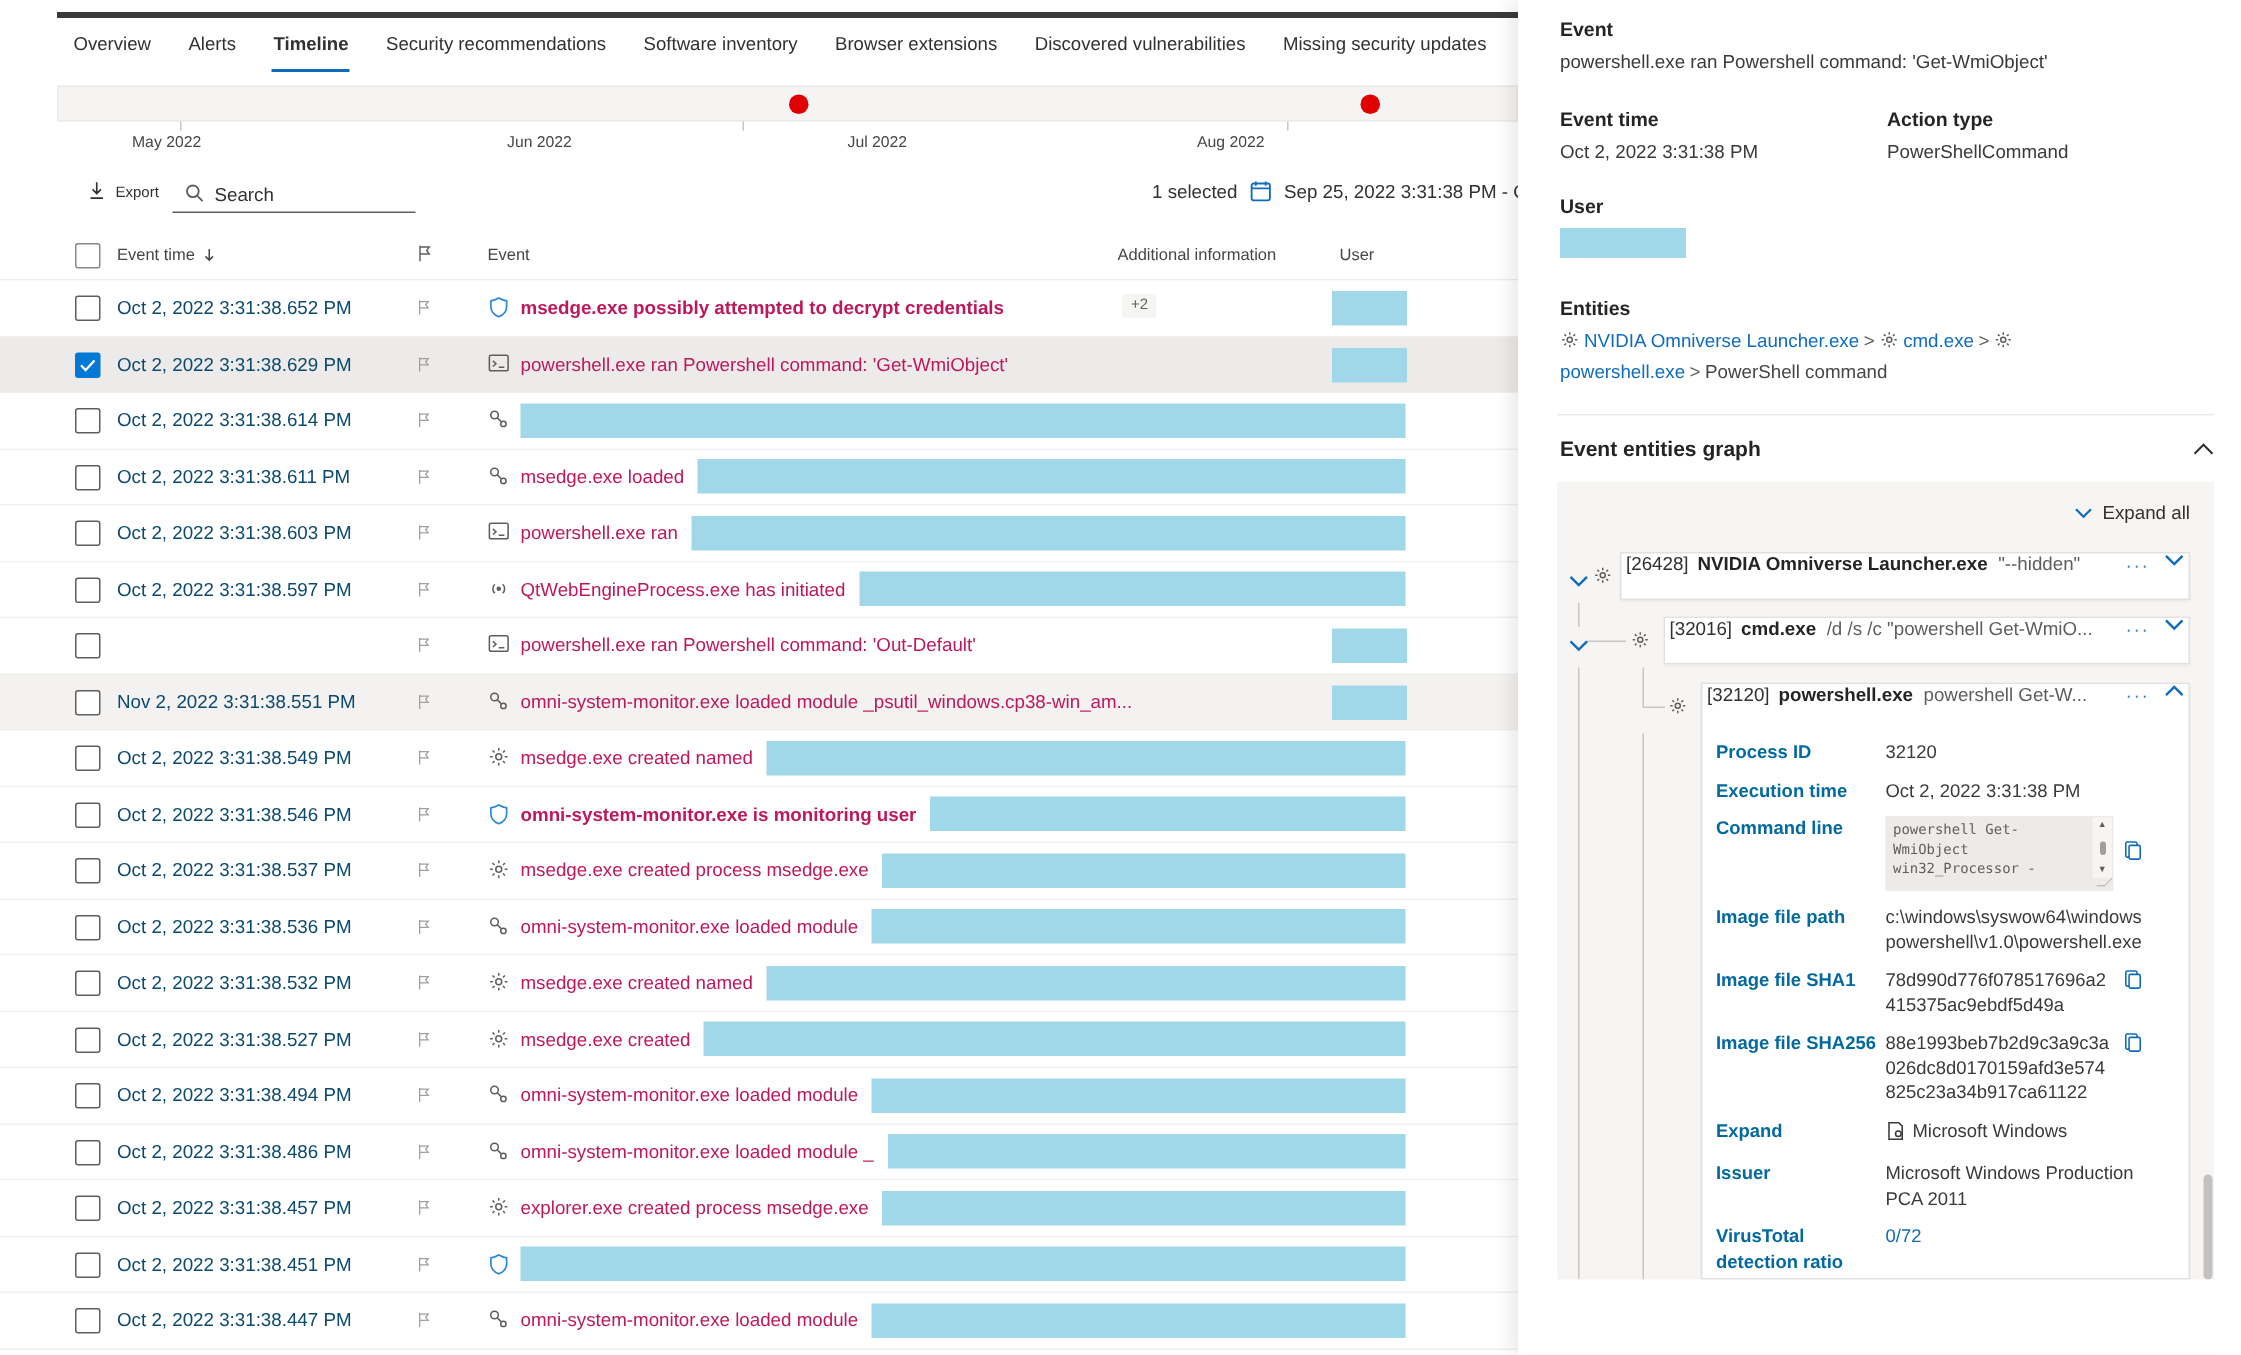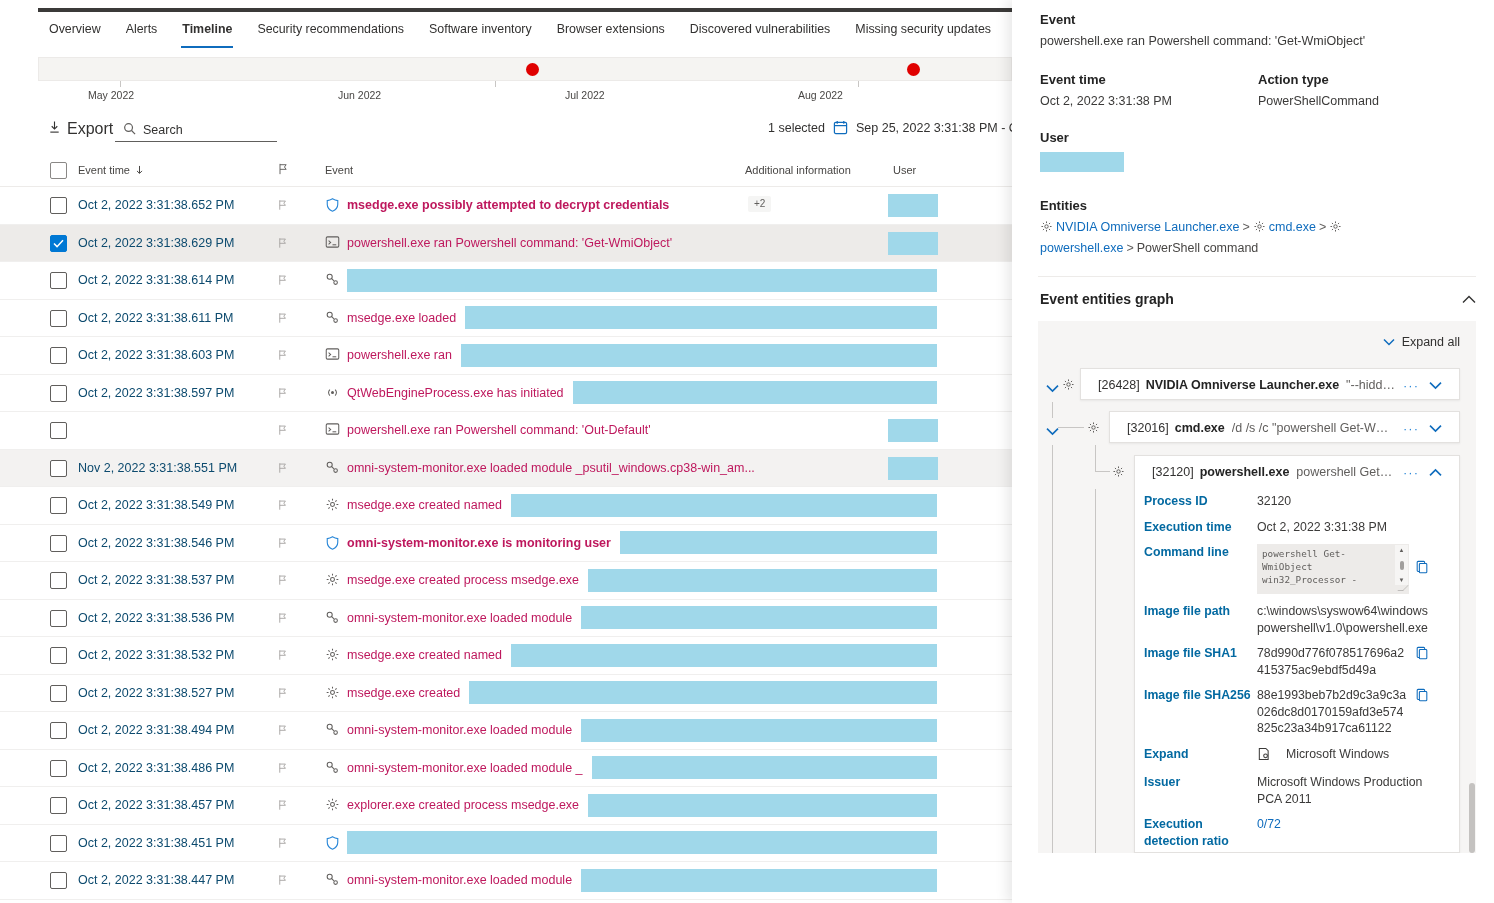--- a/index.html
+++ b/index.html
@@ -10,21 +10,21 @@
   .top-strip{position:absolute;left:38px;top:8px;width:974px;height:4px;background:#3b3a39;}
   .tabs{position:absolute;left:48px;top:16px;width:964px;height:32px;display:flex;gap:23px;white-space:nowrap;overflow:hidden;}
   .tab{font-size:12.4px;color:#323130;padding:6px 1px 9px;cursor:pointer;flex:none;}
   .tab.active{font-weight:bold;border-bottom:2.5px solid #0f6cbd;}
   .scrubber{position:absolute;left:38px;top:57px;width:974px;height:24px;background:#f5f4f2;border:1px solid #eceae8;box-sizing:border-box;}
   .dot{position:absolute;top:5px;width:13px;height:13px;border-radius:50%;background:#e00000;}
   .tick{position:absolute;top:81px;width:1px;height:6px;background:#c8c6c4;}
   .month{position:absolute;top:89px;font-size:10.5px;color:#484644;}
   
   .toolbar{position:absolute;left:38px;top:116px;width:974px;height:32px;}
-  .export{position:absolute;left:10px;top:4px;display:flex;align-items:center;gap:6px;font-size:16px;cursor:pointer;}
+  .export{position:absolute;left:20px;top:4px;display:flex;align-items:center;gap:6px;font-size:10px;cursor:pointer;}
   .searchbox{position:absolute;left:77px;top:2px;width:162px;height:24px;border-bottom:1px solid #605e5c;display:flex;align-items:center;gap:7px;padding-left:8px;box-sizing:border-box;}
   .searchbox span{font-size:12.5px;color:#323130;}
   .toolbar-right{position:absolute;left:730px;top:4px;width:244px;display:flex;align-items:center;gap:8px;white-space:nowrap;overflow:hidden;font-size:12.5px;}
   
   .thead{position:absolute;left:0;top:156px;width:1012px;height:30px;border-bottom:1px solid #edebe9;font-size:11px;color:#484644;}
   .thead .hcell{position:absolute;top:8px;}
   
   .rows{position:absolute;left:0;top:187px;width:1012px;}
   .row{position:relative;width:1012px;height:36.5px;border-bottom:1px solid #f0efee;background:#fff;}
   .row.selected{background:#edebe9;}
@@ -55,21 +55,21 @@
   .divider{border:none;border-top:1px solid #edebe9;margin:0 0 14px -2px;width:438px;}
   .graph-title{display:flex;justify-content:space-between;align-items:center;width:438px;margin-bottom:14px;cursor:pointer;}
   .graph-title span{font-size:14px;font-weight:bold;color:#242424;}
   .graph{position:relative;margin-left:-2px;width:438px;height:532px;background:#f6f5f4;overflow:hidden;}
   .expand-all{position:absolute;top:14px;right:16px;display:flex;align-items:center;gap:7px;font-size:12.5px;color:#323130;cursor:pointer;}
   .vline{position:absolute;width:1px;background:#c8c6c4;}
   .hline{position:absolute;height:1px;background:#c8c6c4;}
   .tchev{position:absolute;cursor:pointer;}
   .tgear{position:absolute;}
   .card{position:absolute;right:16px;background:#fff;border:1px solid #e3e1df;box-shadow:0 1px 2px rgba(0,0,0,.06);box-sizing:border-box;}
-  .card-head{display:flex;align-items:center;height:32px;padding:0 17px;font-size:12.5px;white-space:nowrap;overflow:hidden;}
+  .card-head{display:flex;height:32px;padding:0 3px;font-size:12.5px;white-space:nowrap;overflow:hidden;}
   .card-head .pid{color:#323130;margin-right:6px;flex:none;}
   .card-head .pname{font-weight:bold;color:#242424;margin-right:7px;flex:none;}
   .card-head .pargs{color:#605e5c;flex:1;overflow:hidden;text-overflow:ellipsis;}
   .card-head .more{color:#2b88d8;font-size:13px;letter-spacing:1px;margin:0 10px 0 8px;cursor:pointer;flex:none;}
   .card-head .cchev{cursor:pointer;flex:none;display:flex;}
   .details{padding:5px 8px 0 9px;}
   .drow{display:flex;margin-bottom:9px;}
   .dlabel{width:113px;flex:none;font-size:12.3px;font-weight:bold;color:#0369a1;line-height:16.5px;}
   .dvalue{width:172px;font-size:12.3px;color:#3b3a39;line-height:16.5px;word-break:break-word;}
   .dvalue.break{word-break:break-all;}
@@ -627,36 +627,36 @@
                   <span style="flex: 1 1 0%;">88e1993beb7b2d9c3a9c3a026dc8d0170159afd3e574825c23a34b917ca61122</span>
                   <span class="copy-btn"><svg width="14" height="15" viewBox="0 0 16 17">
                       <rect x="5" y="4" width="8.5" height="10.5" rx="1" fill="none" stroke="#0f6cbd" stroke-width="1.2"></rect>
                       <path d="M11 4V2.5a1 1 0 00-1-1H3.5a1 1 0 00-1 1V12a1 1 0 001 1H5" fill="none" stroke="#0f6cbd" stroke-width="1.2"></path>
                     </svg></span>
                 </div>
               </div>
             </div>
             <div class="drow">
               <div class="dlabel">Expand</div>
-              <div class="dvalue"><span style="display: inline-flex; gap: 16px; align-items: center;">
+              <div class="dvalue"><span style="display: inline-flex; gap: 5px; align-items: center;">
                   <span style="display: flex;">
                     <svg width="13" height="14" viewBox="0 0 14 15">
                       <path d="M2.5 1.5h7l2.5 2.5v9.5h-9.5z" fill="none" stroke="#3b3a39" stroke-width="1.1"></path>
                       <circle cx="9.2" cy="9.5" r="2" fill="none" stroke="#3b3a39" stroke-width="1.1"></circle>
                     </svg>
                   </span>
                   <span>Microsoft Windows</span>
                 </span></div>
             </div>
             <div class="drow">
               <div class="dlabel">Issuer</div>
               <div class="dvalue">Microsoft Windows Production PCA 2011</div>
             </div>
             <div class="drow">
-              <div class="dlabel">Execution detection ratio</div>
+              <div class="dlabel">VirusTotal detection ratio</div>
               <div class="dvalue"><a>0/72</a></div>
             </div>
           </div>
         </div>
       </div>
 
   </aside>
 </div>
 
 </body></html>

